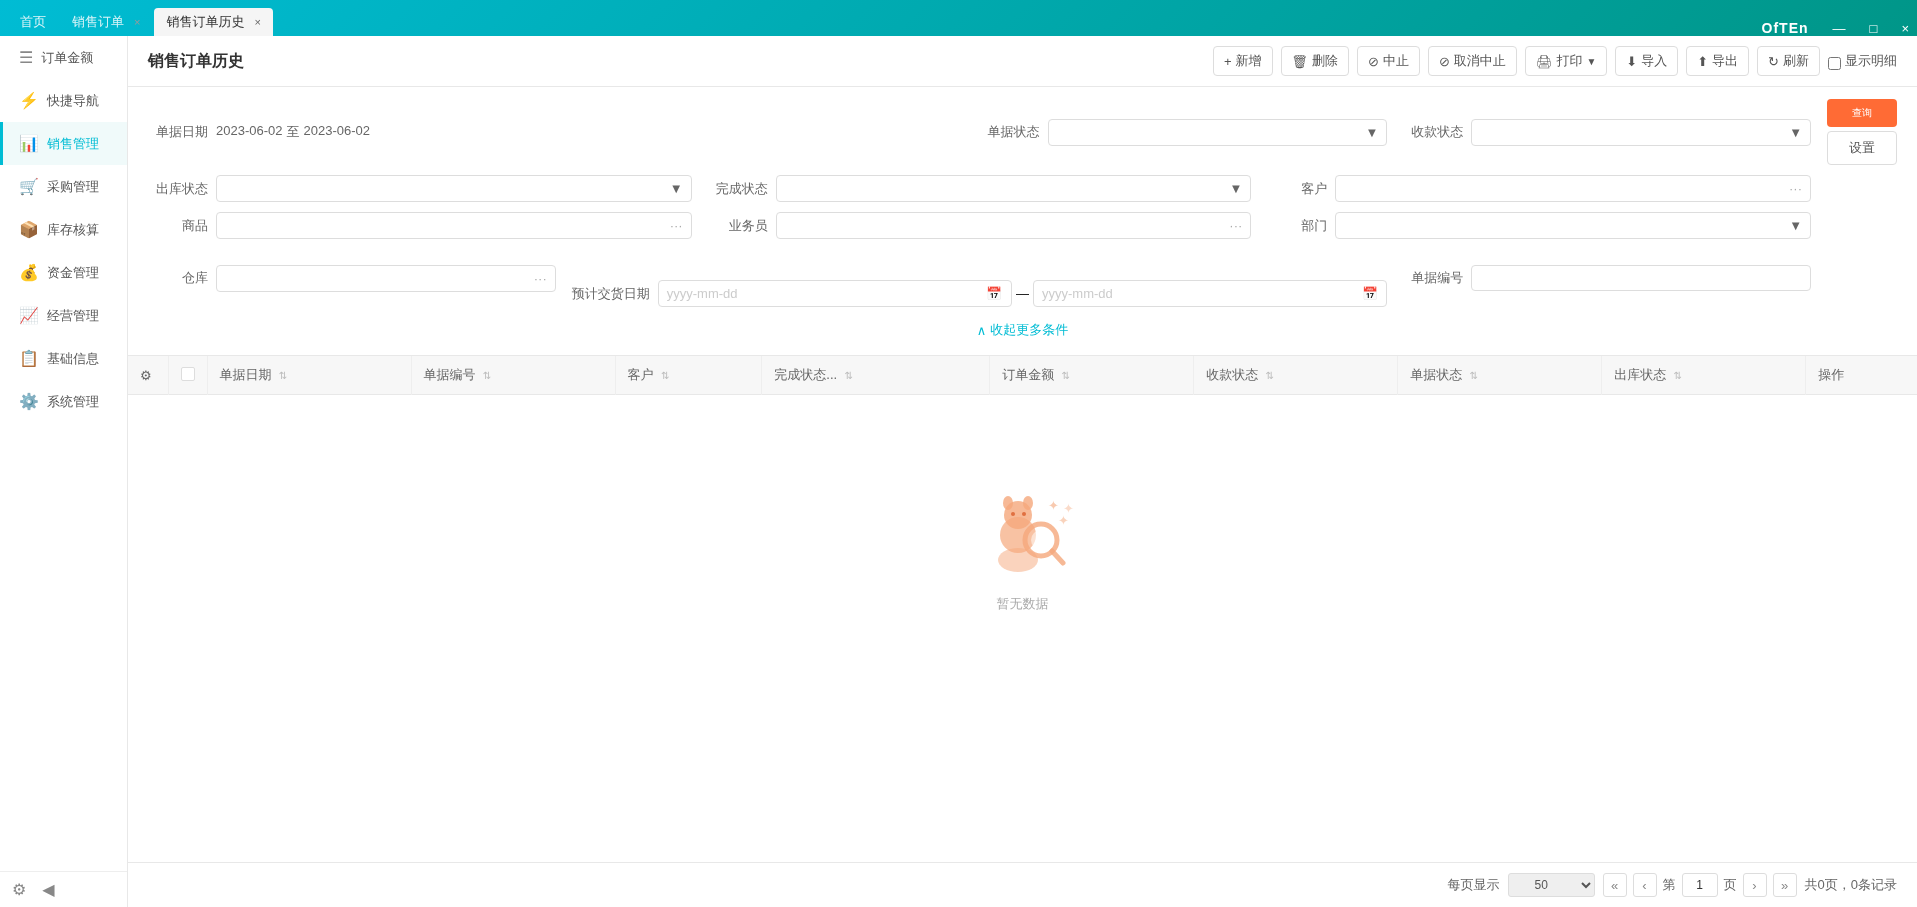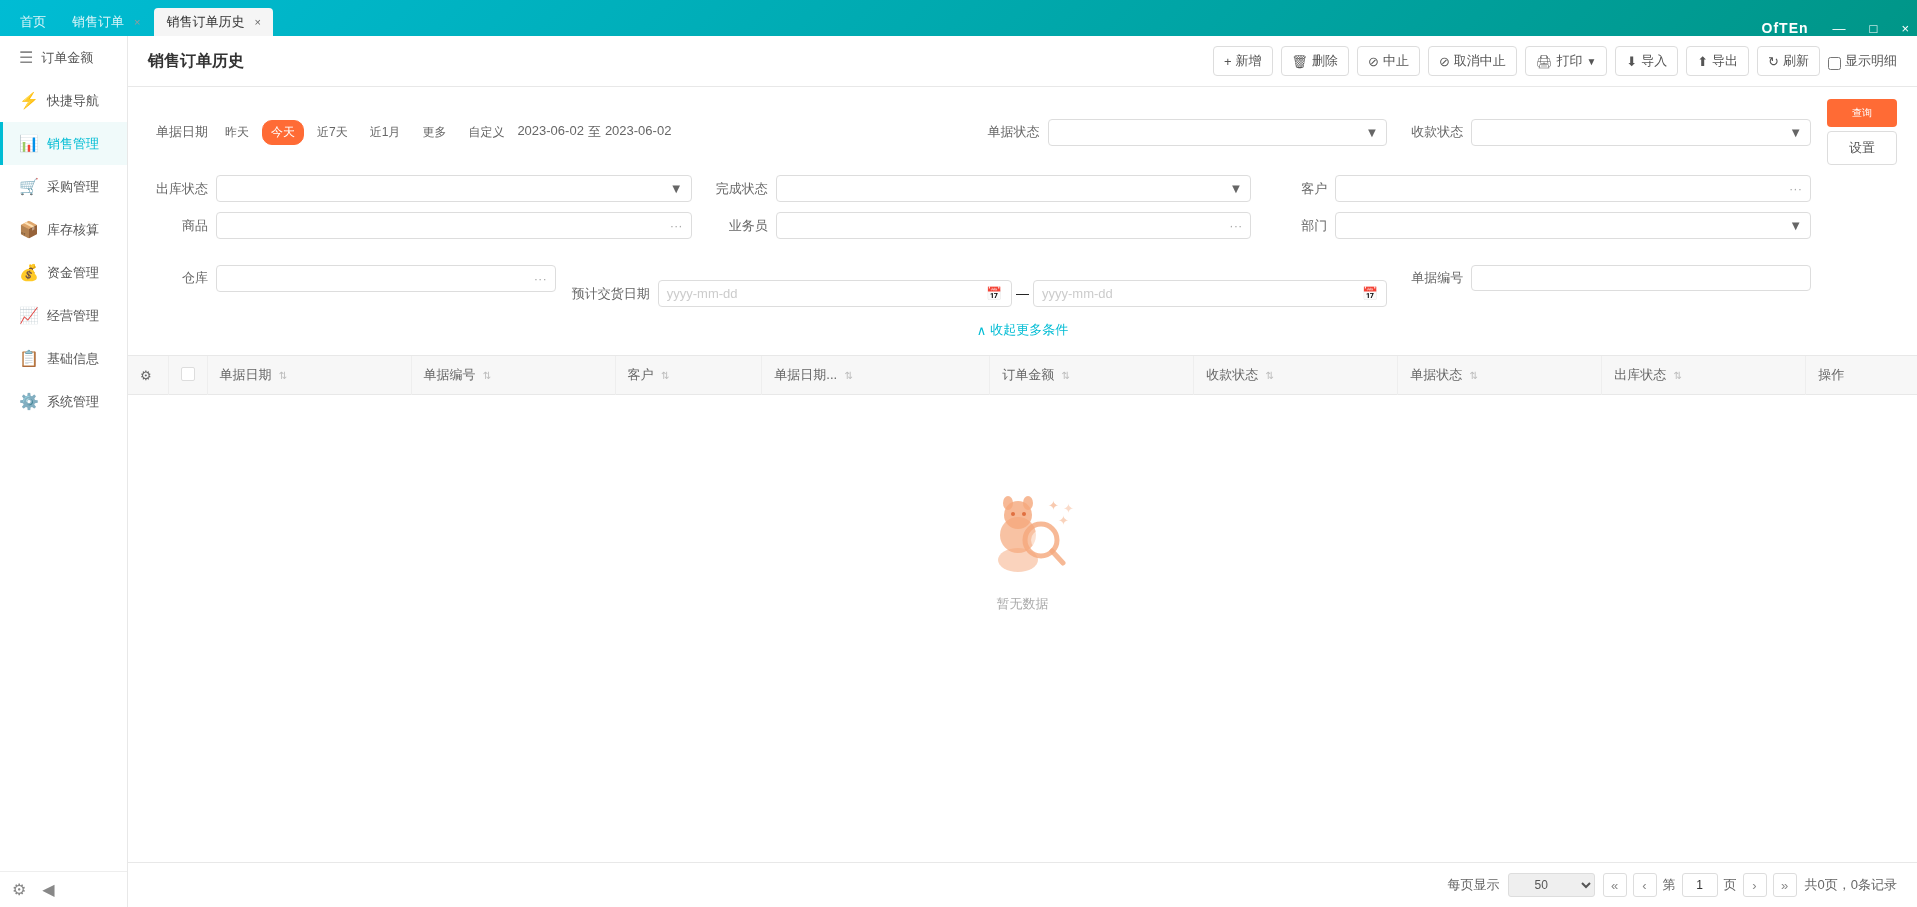--- a/index.html
+++ b/index.html
@@ -476,28 +476,20 @@
         </label>
       </div>
     </div>
 
     <div class="filter-area">
 
       <div class="filter-row">
         <div class="filter-item" style="flex:2;">
           <span class="filter-label">单据日期</span>
           <div class="filter-control">
-            <div class="date-shortcut">
-              <span class="date-btn">昨天</span>
-              <span class="date-btn active">今天</span>
-              <span class="date-btn">近7天</span>
-              <span class="date-btn">近1月</span>
-              <span class="date-btn">更多</span>
-              <span class="date-btn">自定义</span>
-            </div>
             <div class="date-range-input">
               <span>2023-06-02</span>
               <span>至</span>
               <span>2023-06-02</span>
             </div>
           </div>
         </div>
         <div class="filter-item">
           <span class="filter-label">单据状态</span>
           <div class="filter-select">
@@ -621,21 +613,21 @@
             </th>
             <th>
               <span>单据编号</span>
               <span class="sort-icon">⇅</span>
             </th>
             <th>
               <span>客户</span>
               <span class="sort-icon">⇅</span>
             </th>
             <th>
-              <span>单据日期...</span>
+              <span>完成状态...</span>
               <span class="sort-icon">⇅</span>
             </th>
             <th>
               <span>订单金额</span>
               <span class="sort-icon">⇅</span>
             </th>
             <th>
               <span>收款状态</span>
               <span class="sort-icon">⇅</span>
             </th>

